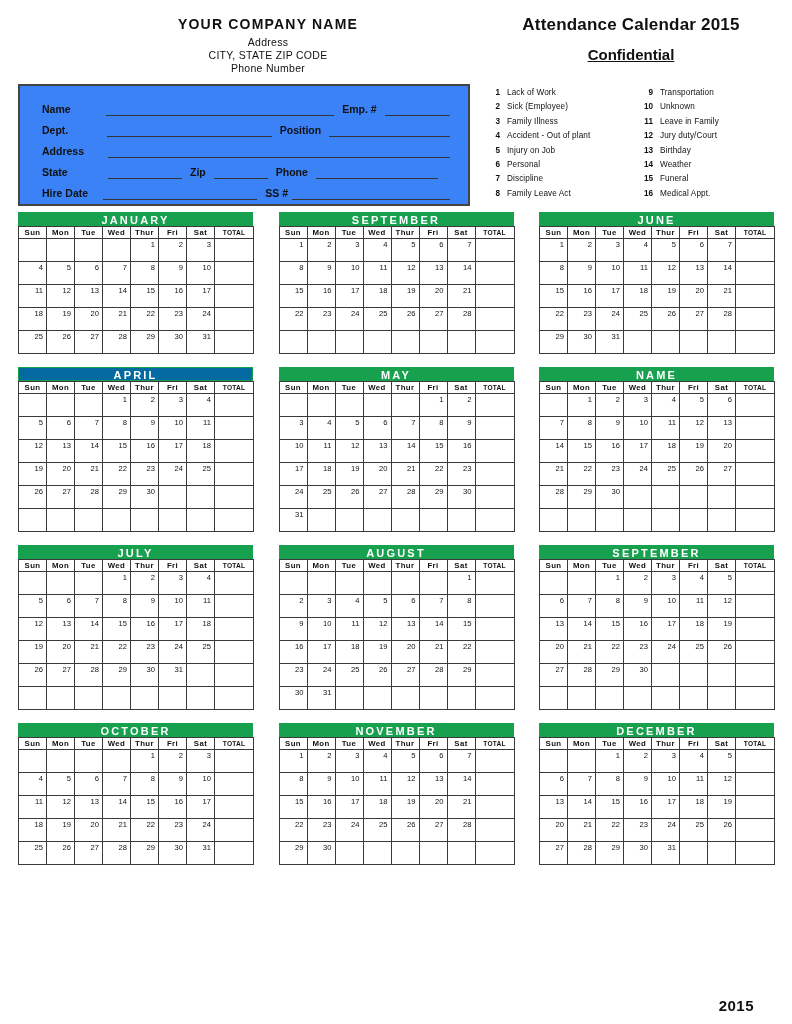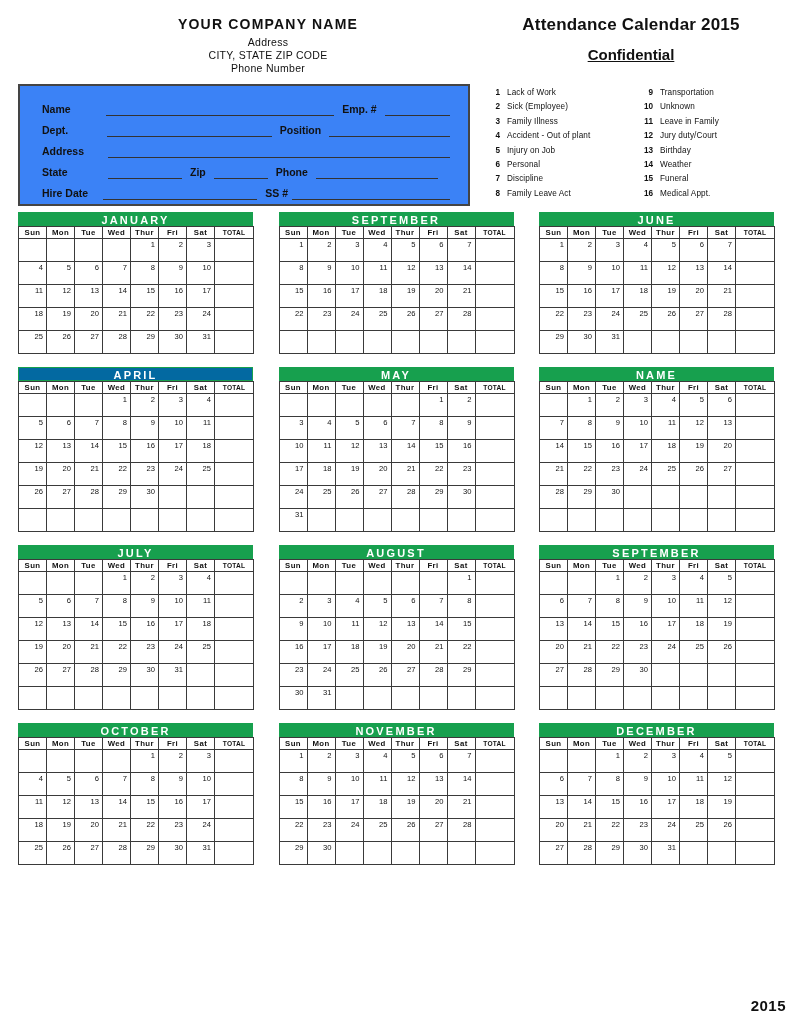--- a/index.html
+++ b/index.html
@@ -188,21 +188,21 @@
     vertical-align: top;
     padding: 1px 3px 0 0;
     background: #ffffff;
   }
   col.daycol { width: 28px; }
   col.totcol { width: 39px; }
 
   
   .footer-year {
     position: absolute;
-    right: 6px;
+    right: 38px;
     bottom: 10px;
     font-size: 15px;
     font-weight: bold;
     letter-spacing: 0.5px;
   }
 </style>
 </head>
 <body>
 
 <div class="header">

